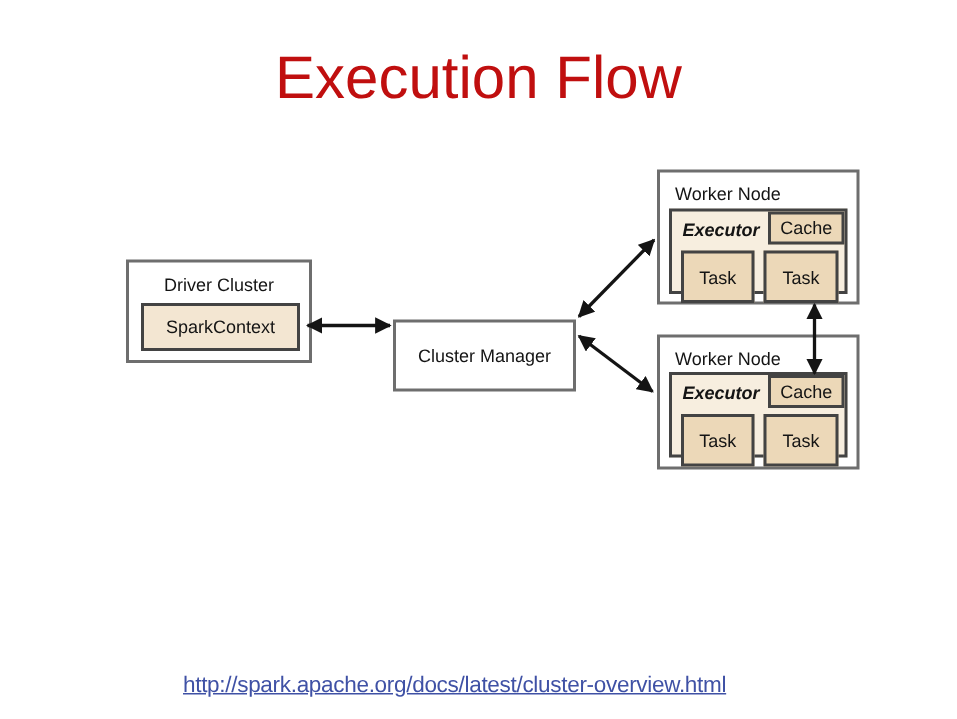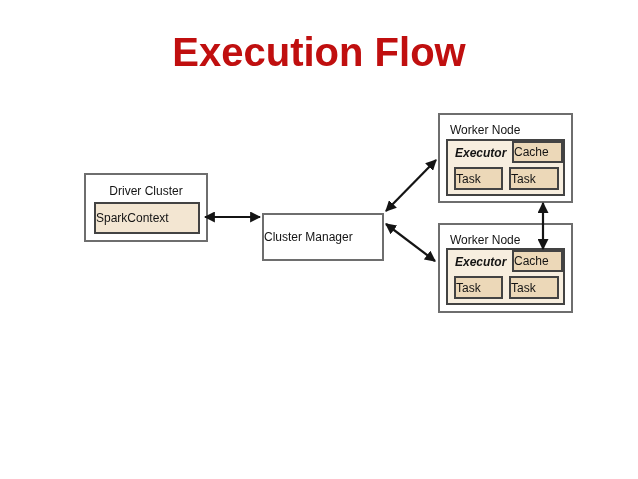--- a/index.html
+++ b/index.html
@@ -15,39 +15,40 @@
     background: #ffffff;
     overflow: hidden;
   }
   .slide-title {
     position: absolute;
     left: 0;
     right: 0;
     top: 30px;
     text-align: center;
     font-size: 40px;
-    font-weight: 700;
+    font-weight: 400;
     color: #C00F0F;
     letter-spacing: 0px;
   }
   .box {
     position: absolute;
     box-sizing: border-box;
     background: #ffffff;
     border: 2px solid #6E6E6E;
   }
   .box-label {
     font-size: 12px;
     font-weight: normal;
     color: #141414;
     white-space: nowrap;
   }
   .center-label {
     display: flex;
     align-items: center;
+    justify-content: center;
   }
   
   .driver-outer {
     left: 84px; top: 173px; width: 124px; height: 69px;
     text-align: center; padding-top: 6px;
   }
   .sparkcontext {
     left: 94px; top: 202px; width: 106px; height: 32px;
     background: #F3E6D2; border-color: #434343;
   }
@@ -71,21 +72,21 @@
   }
   .executor-label-1 { left: 455px; top: 146px; }
   .executor-label-2 { left: 455px; top: 255px; }
   .cache {
     width: 51px; height: 22px;
     background: #ECD8B8; border-color: #434343;
   }
   .cache-1 { left: 512px; top: 141px; }
   .cache-2 { left: 512px; top: 250px; }
   .task {
-    width: 50px; height: 23px;
+    width: 50px; height: 35px;
     background: #ECD8B8; border-color: #434343;
   }
   .task-1a { left: 454px; top: 167px; width: 49px; }
   .task-1b { left: 509px; top: 167px; }
   .task-2a { left: 454px; top: 276px; width: 49px; }
   .task-2b { left: 509px; top: 276px; }
   
   .arrows-layer {
     position: absolute;
     left: 0; top: 0;
@@ -161,14 +162,15 @@
       <marker id="ah" viewBox="0 0 10 10" refX="9" refY="5" markerWidth="5" markerHeight="5" orient="auto-start-reverse" markerUnits="strokeWidth">
         <path d="M0,0 L10,5 L0,10 z" fill="#141414"></path>
       </marker>
     </defs>
     <line class="arrow-line" x1="205" y1="217" x2="260" y2="217" marker-start="url(#ah)" marker-end="url(#ah)"></line>
     <line class="arrow-line" x1="386" y1="211" x2="436" y2="160" marker-start="url(#ah)" marker-end="url(#ah)"></line>
     <line class="arrow-line" x1="386" y1="224" x2="435" y2="261" marker-start="url(#ah)" marker-end="url(#ah)"></line>
     <line class="arrow-line" x1="543" y1="203" x2="543" y2="249" marker-start="url(#ah)" marker-end="url(#ah)"></line>
   </svg>
 
+  <a class="slide-url" href="#">http://spark.apache.org/docs/latest/cluster-overview.html</a>
 
 </div>
 
 </body></html>

